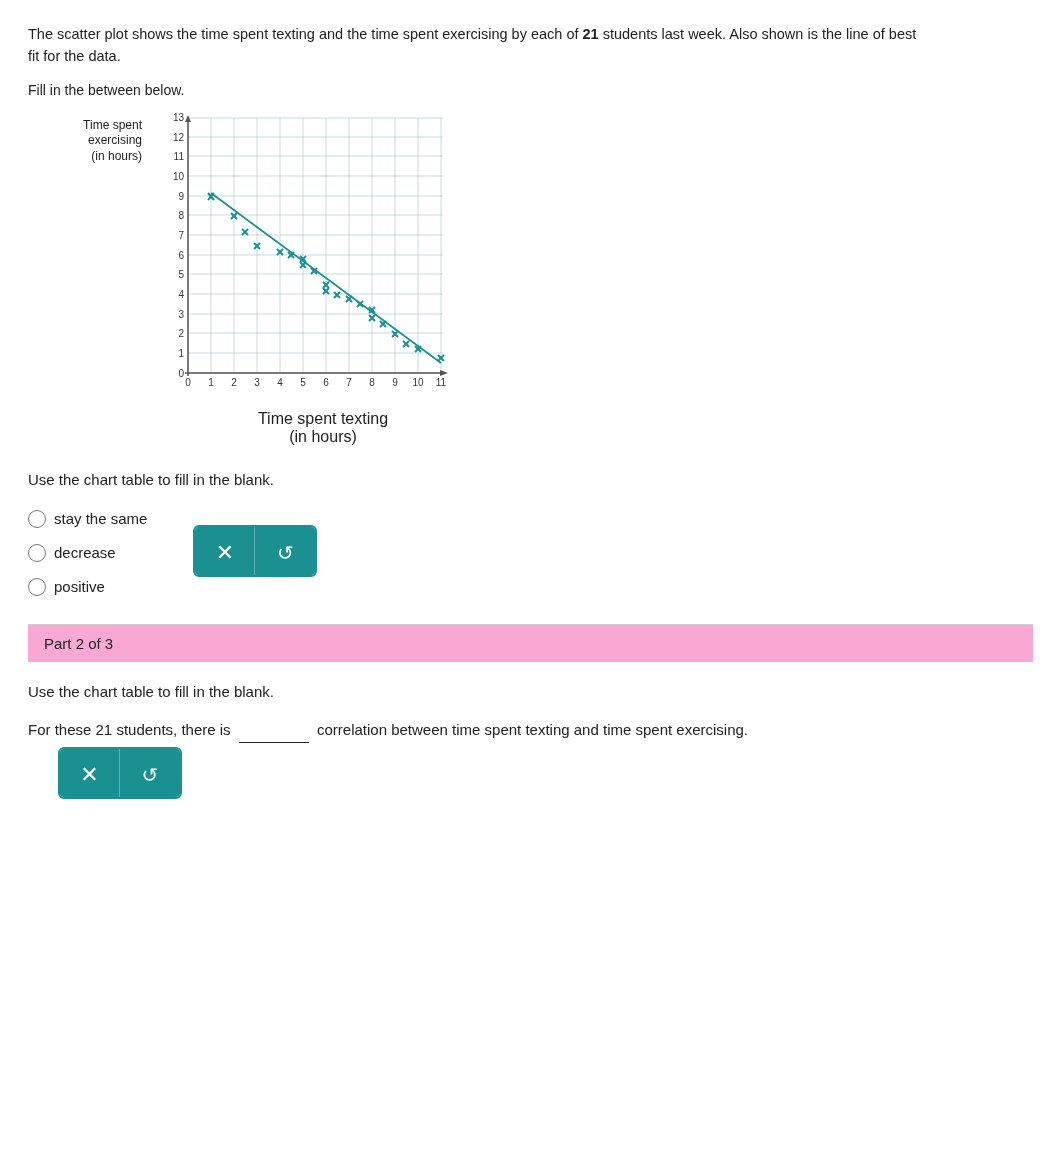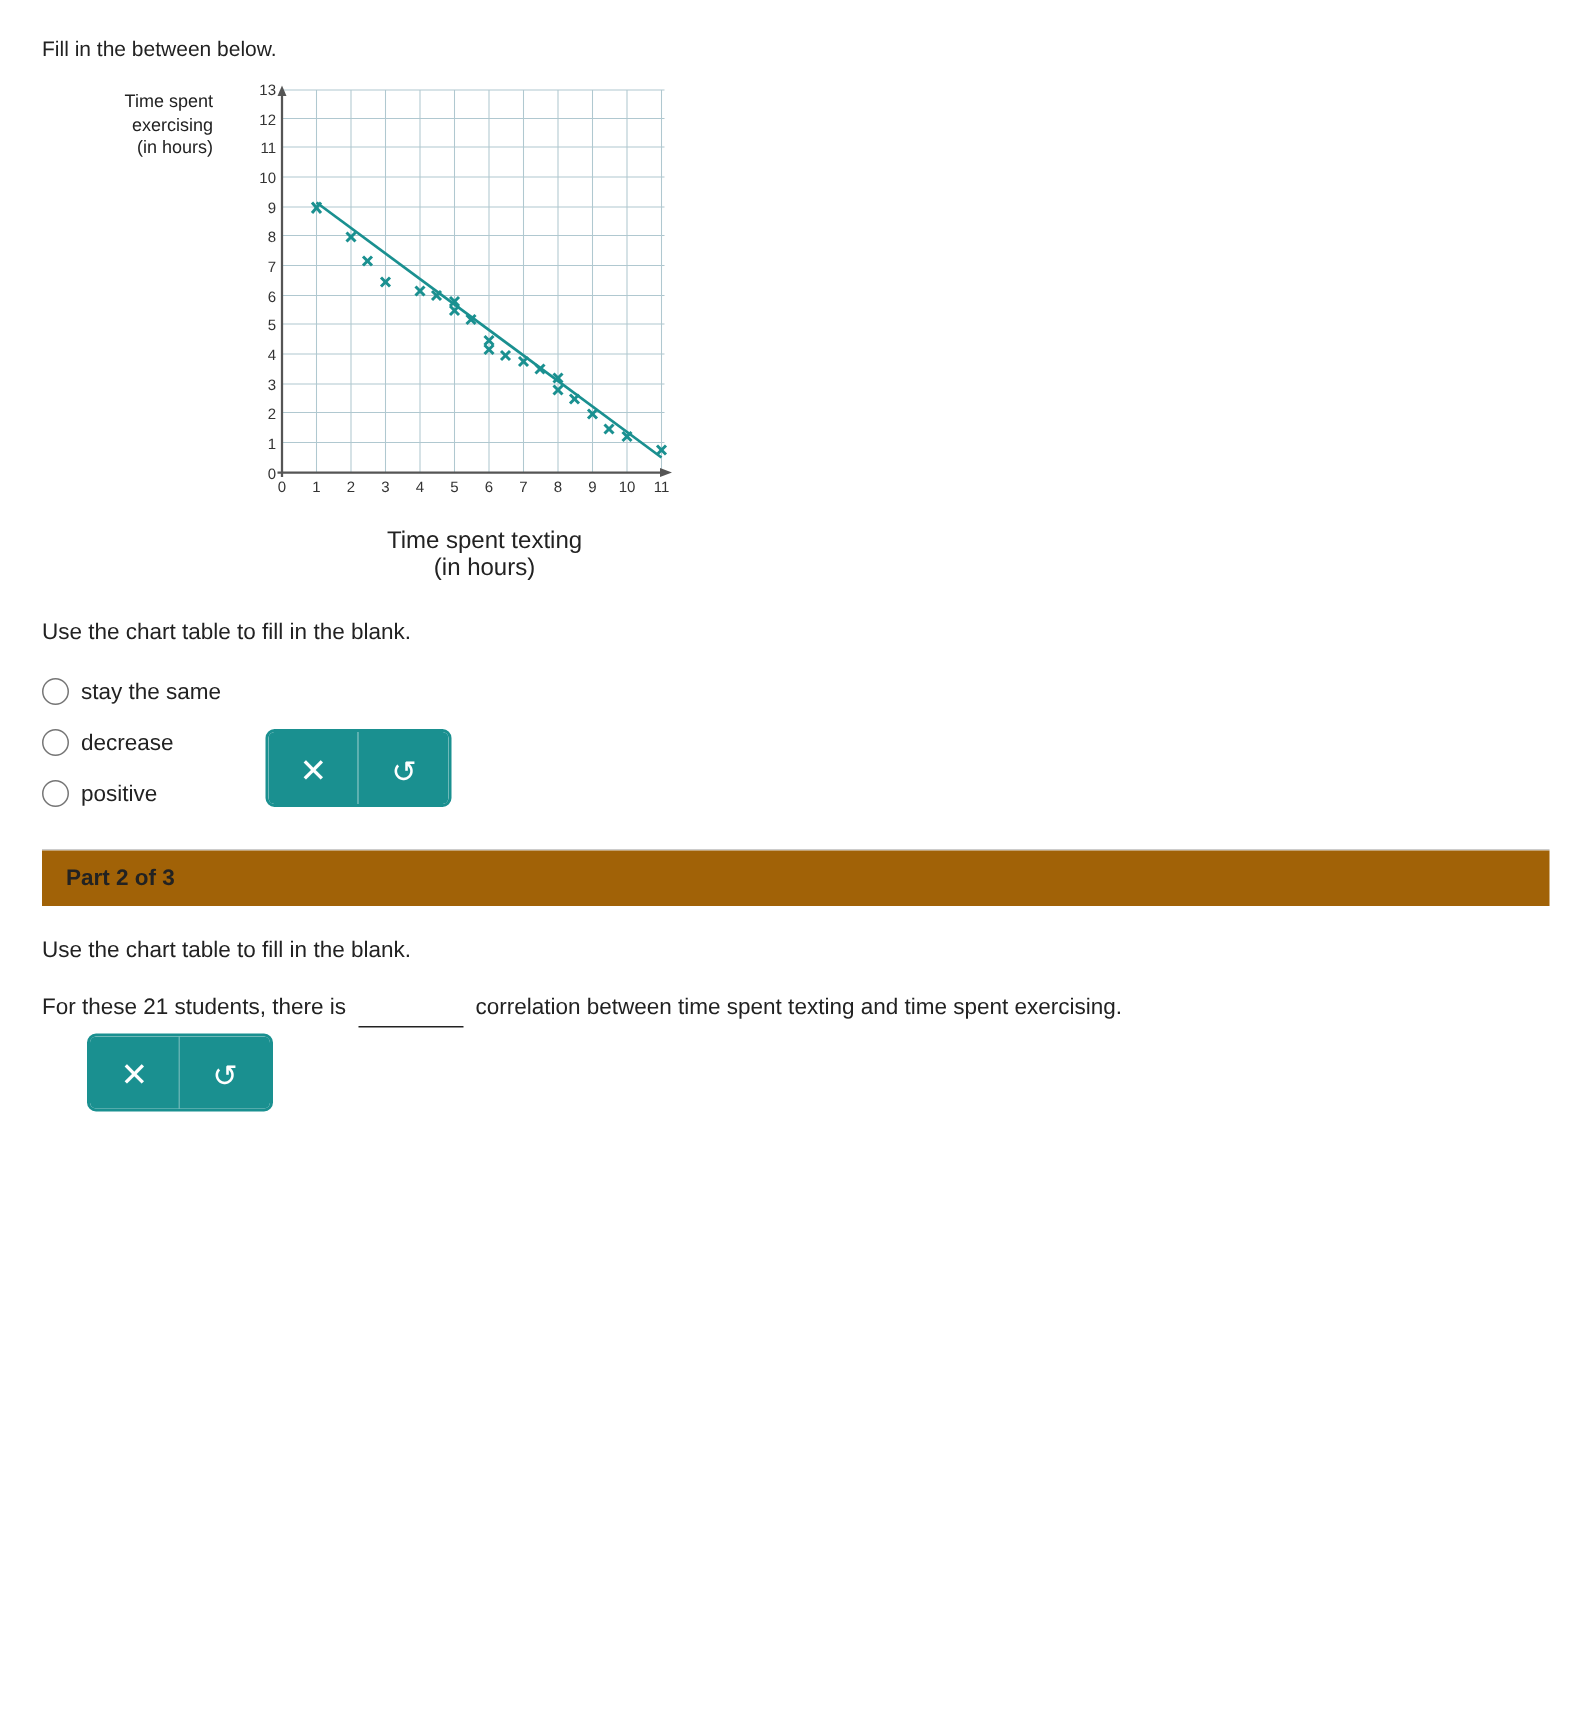--- a/index.html
+++ b/index.html
@@ -96,53 +96,56 @@
       align-items: center;
       justify-content: center;
     }
     .btn-action:first-child {
       border-right: 1px solid rgba(255,255,255,0.3);
     }
 
     .answers-with-buttons {
       display: flex;
       flex-direction: row;
-      align-items: flex-end;
-      gap: 0;
+      align-items: center;
+      gap: 16px;
     }
 
     
     .section-divider {
       border: none;
       border-top: 1.5px solid #ccc;
       margin: 28px 0 0 0;
     }
 
     
     .part-header {
-      background: #a16207;
+      background: #f9a8d4;
       padding: 10px 16px;
       font-size: 15px;
-      font-weight: bold;
+      font-weight: normal;
       margin-top: 0;
     }
 
     .part-section {
       margin-top: 0;
     }
 
     .part-content {
       padding: 18px 0 10px 0;
     }
   </style>
 </head>
 <body>
 
 <div class="page">
 
+  <p class="intro-text">
+    <span>The scatter plot shows the time spent texting and the time spent exercising by each of </span><strong>21</strong><span> students last week. Also shown is the line of best fit for the data.</span>
+  </p>
   <p class="fill-text">Fill in the between below.</p>
 
   <div class="chart-container">
     <div style="display:flex; align-items:flex-start;justify-content:flex-end;">
 
       <div style="display:flex;flex-direction:column;align-items:flex-end;justify-content:center;margin-right:6px;margin-top:10px;width:62px;">
         <div style="font-size:12px;text-align:right;line-height:1.3;">
           <span>Time spent</span><br>
           <span>exercising</span><br>
           <span>(in hours)</span>

